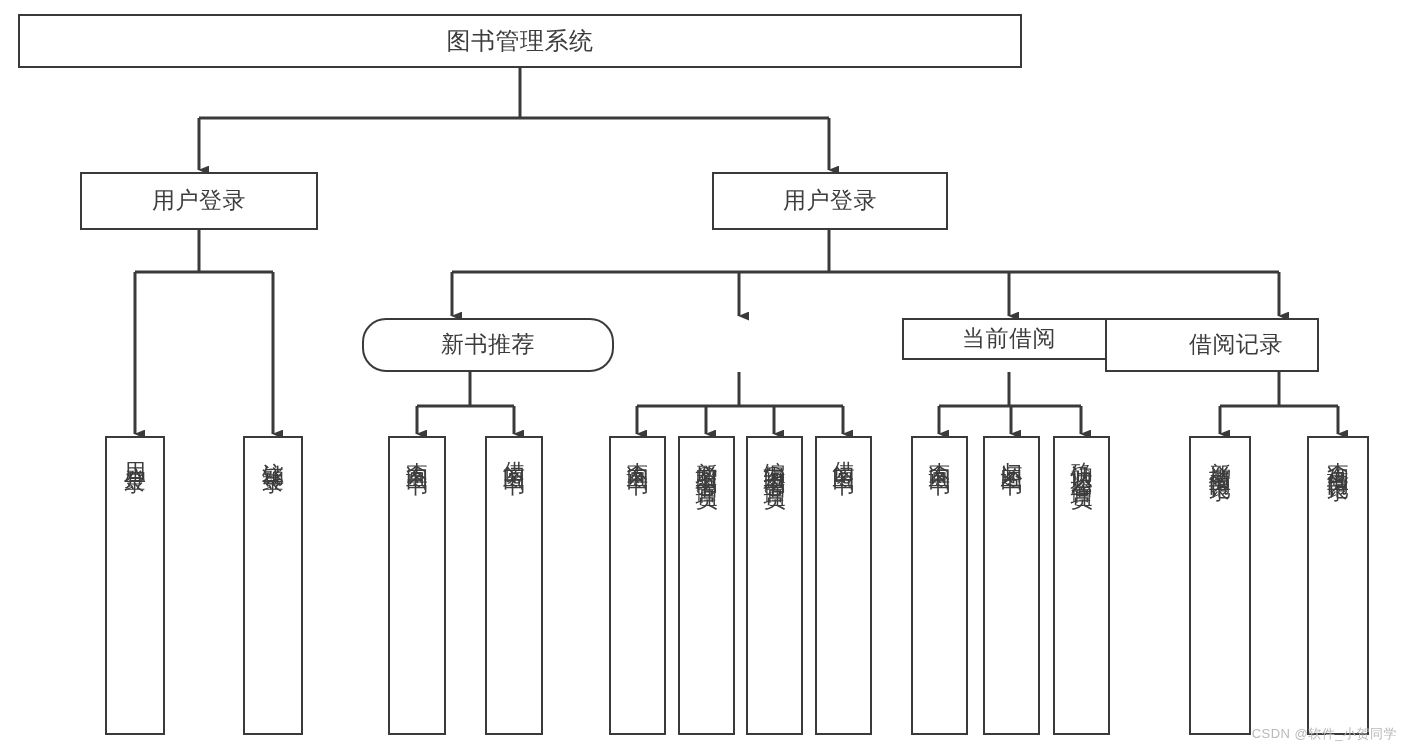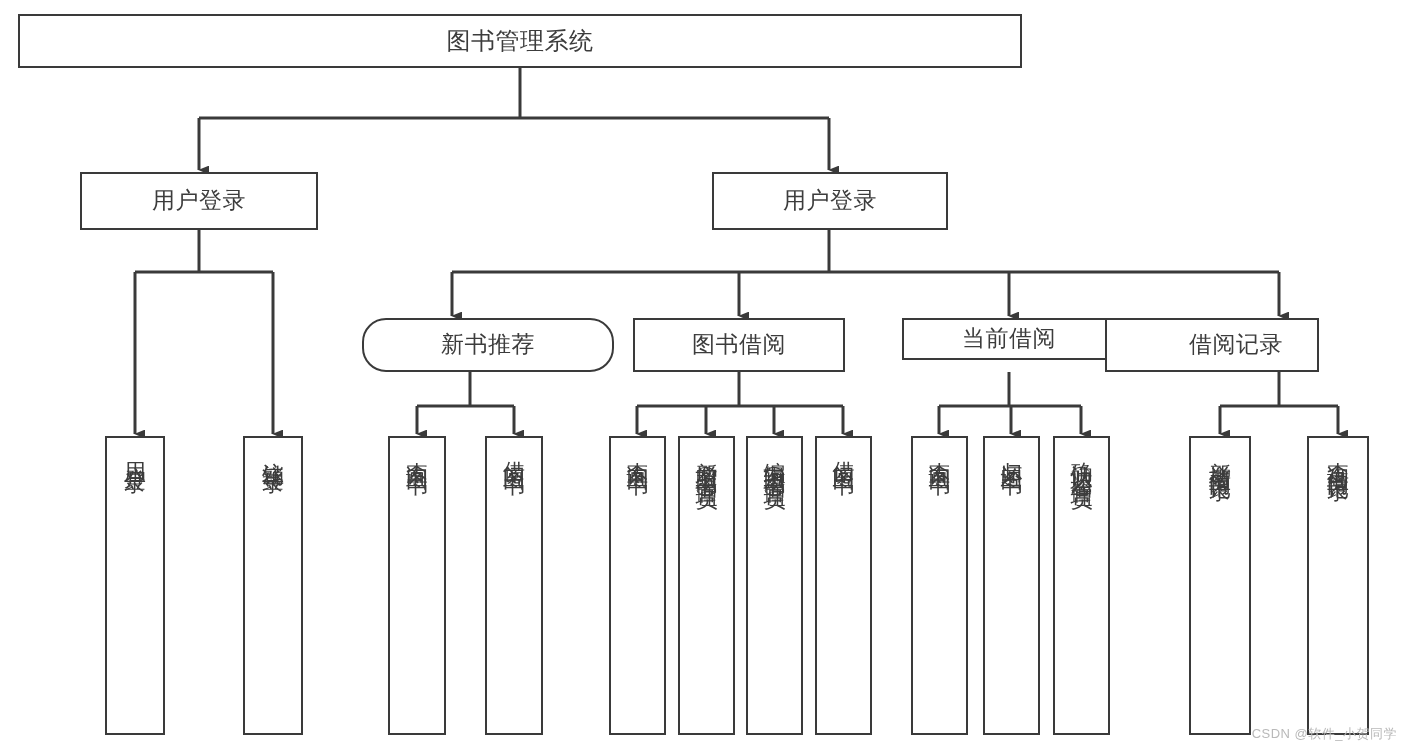--- a/index.html
+++ b/index.html
@@ -136,23 +136,20 @@
   <div class="node h-node" style="left: 80px; top: 172px; width: 238px; height: 58px; border-color: rgb(58, 58, 58); background: rgb(255, 255, 255); color: rgb(60, 60, 60);">
     <span class="node-label">用户登录</span>
   </div>
   <div class="node h-node" style="left: 712px; top: 172px; width: 236px; height: 58px; border-color: rgb(58, 58, 58); background: rgb(255, 255, 255); color: rgb(60, 60, 60);">
     <span class="node-label">用户登录</span>
   </div>
 
   <div class="node h-node" style="left: 362px; top: 318px; width: 252px; height: 54px; border-color: rgb(58, 58, 58); background: rgb(255, 255, 255); color: rgb(60, 60, 60); border-radius: 24px;">
     <span class="node-label">新书推荐</span>
   </div>
-  <div class="node h-node" style="left: 633px; top: 318px; width: 212px; height: 54px; border-color: rgb(58, 58, 58); background: rgb(255, 255, 255); color: rgb(60, 60, 60);">
-    <span class="node-label">图书借阅</span>
-  </div>
   <div class="node h-node" style="left: 902px; top: 318px; width: 214px; height: 42px; border-color: rgb(58, 58, 58); background: rgb(255, 255, 255); color: rgb(60, 60, 60);">
     <span class="node-label">当前借阅</span>
   </div>
   <div class="node h-node" style="left: 1105px; top: 318px; width: 214px; height: 54px; border-color: rgb(58, 58, 58); background: rgb(255, 255, 255); color: rgb(60, 60, 60); padding-left: 48px;">
     <span class="node-label">借阅记录</span>
   </div>
 
   <div class="node v-node" style="left: 105px; top: 436px; width: 60px; height: 299px; border-color: rgb(58, 58, 58); background: rgb(255, 255, 255); color: rgb(60, 60, 60);">
     <span class="node-label">用户登录</span>
   </div>

